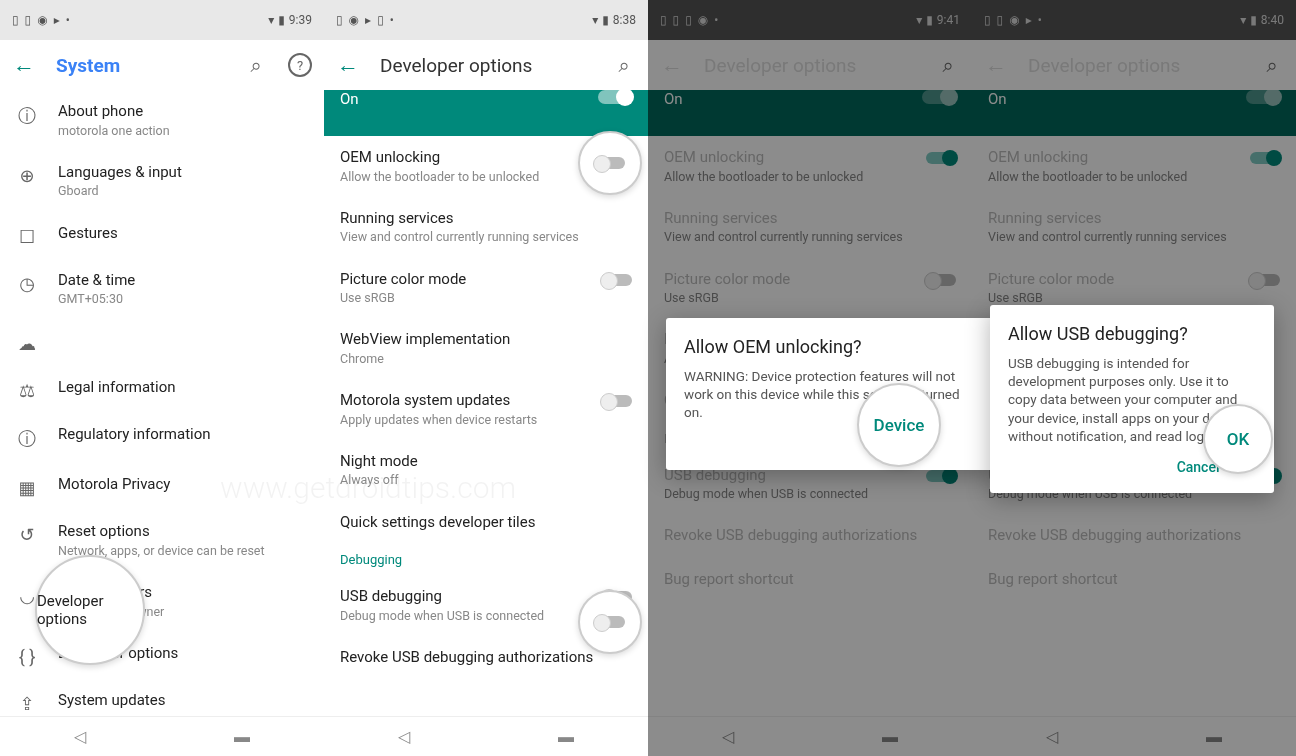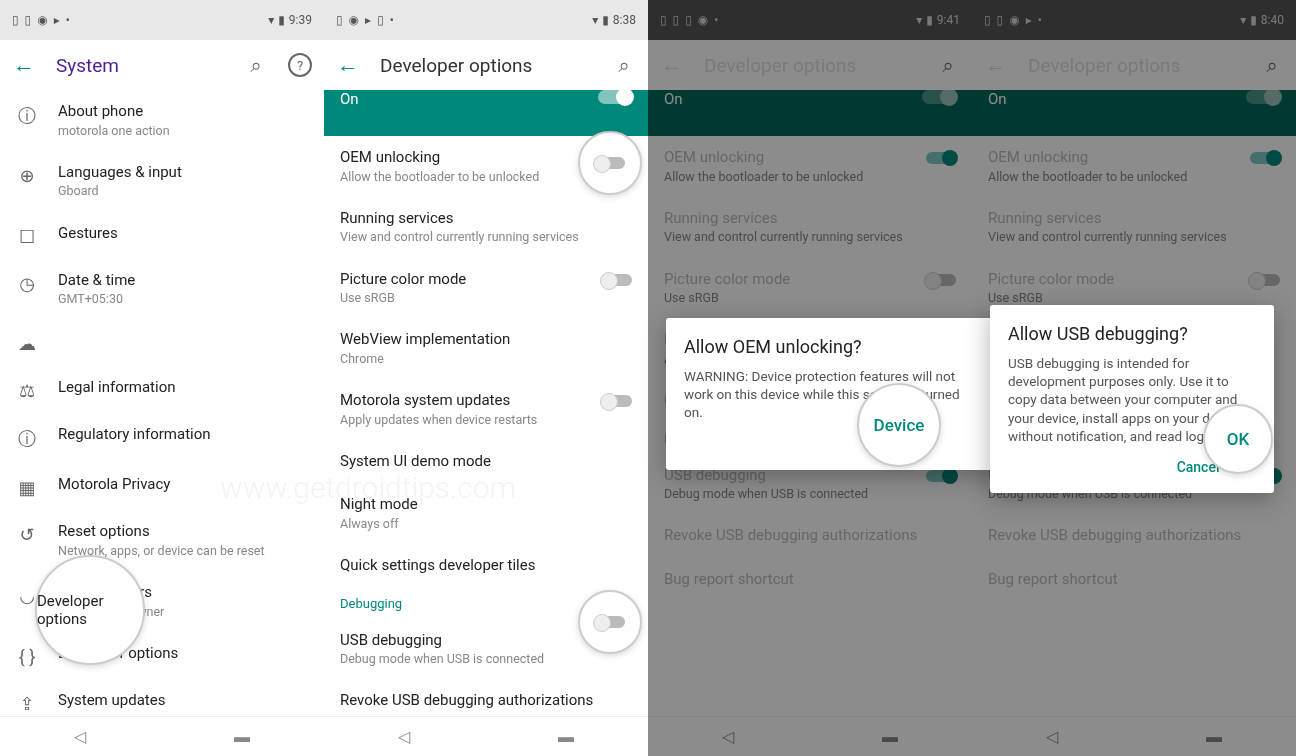--- a/index.html
+++ b/index.html
@@ -5,21 +5,21 @@
 *{box-sizing:border-box;margin:0;padding:0;font-family:Roboto,Arial,sans-serif}
 body{background:#fff;width:1296px;height:756px;overflow:hidden;position:relative}
 .container{display:flex;width:100%;height:100%}
 .panel{width:324px;height:756px;display:flex;flex-direction:column;position:relative;background:#fff}
 .panel.dim::after{content:"";position:absolute;inset:0;background:rgba(0,0,0,.45);z-index:5}
 .statusbar{height:40px;background:#e8e8e8;display:flex;align-items:center;justify-content:space-between;padding:0 12px;font-size:12px;color:#555}
 .panel.dim .statusbar{background:#555;color:#ddd}
 .status-icons{display:flex;gap:6px;align-items:center}
 .status-right{display:flex;gap:4px;align-items:center}
 .appbar{height:50px;display:flex;align-items:center;padding:0 12px;gap:20px}
-.appbar.green .title{color:#4c1d95;font-weight:400}
+.appbar.green .title{color:#3b82f6;font-weight:700}
 .appbar .back{width:24px;height:24px;display:flex;align-items:center;justify-content:center;color:#00897b;font-size:22px}
 .panel.dim .appbar .back,.panel.dim .appbar .title{color:#ddd}
 .appbar .title{font-size:19px;color:#333;flex:1}
 .appbar .search{width:24px;height:24px;color:#666;font-size:20px;display:flex;align-items:center;justify-content:center}
 .appbar .help{width:24px;height:24px;color:#666;font-size:18px;border:2px solid #666;border-radius:50%;display:flex;align-items:center;justify-content:center;font-size:13px}
 .on-banner{height:46px;background:#00897b;color:#fff;display:flex;padding:0 16px;font-size:15px;justify-content:space-between}
 .panel.dim .on-banner{background:#00695c}
 .switch{width:34px;height:14px;border-radius:8px;background:rgba(255,255,255,.5);position:relative}
 .switch.on::after{content:"";position:absolute;width:18px;height:18px;background:#fff;border-radius:50%;right:-2px;top:-2px}
 .switch.off{background:#bbb}
@@ -220,25 +220,20 @@
           <div class="txt">
             <div class="t1">Motorola system updates</div>
             <div class="t2">Apply updates when device restarts</div>
           </div>
           <div class="sw">
             <div class="switch sm off"></div>
           </div>
         </div>
         <div class="row noicon">
           <div class="txt">
-            <div class="t1">System UI demo mode</div>
-          </div>
-        </div>
-        <div class="row noicon">
-          <div class="txt">
             <div class="t1">Night mode</div>
             <div class="t2">Always off</div>
           </div>
         </div>
         <div class="row noicon">
           <div class="txt">
             <div class="t1">Quick settings developer tiles</div>
           </div>
         </div>
         <div class="section-head">Debugging</div>

